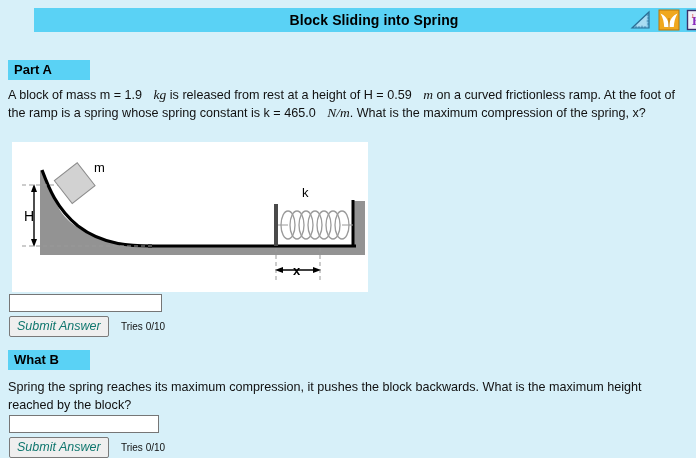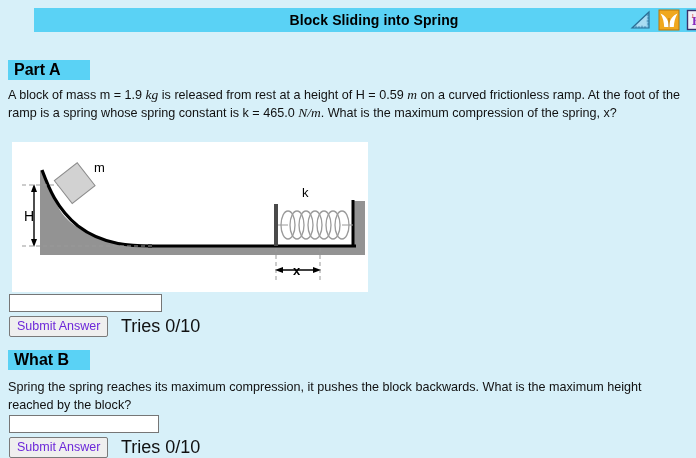--- a/index.html
+++ b/index.html
@@ -47,21 +47,21 @@
   .hicon {
     width: 22px;
     height: 22px;
     display: block;
   }
 
   
   .part-label {
     position: absolute;
     background: #5ad2f5;
-    font-size: 16px;
+    font-size: 13px;
     font-weight: bold;
     color: #000;
     padding: 2px 6px 3px 6px;
     box-sizing: border-box;
     line-height: 15px;
   }
   #part-a-label { left: 8px; top: 60px; width: 82px; height: 20px; }
   #part-b-label { left: 8px; top: 350px; width: 82px; height: 20px; }
 
   
@@ -71,20 +71,21 @@
     color: #111;
     line-height: 18px;
     left: 8px;
   }
   #part-a-text { top: 86px; width: 678px; }
   #part-b-text { top: 378px; width: 678px; }
   .unit {
     font-family: "Liberation Serif", serif;
     font-style: italic;
     font-size: 13.5px;
+    margin-left: 8px;
   }
 
   
   .diagram-panel {
     position: absolute;
     left: 12px;
     top: 142px;
     width: 356px;
     height: 150px;
     background: #ffffff;
@@ -110,31 +111,32 @@
 
   .submit-btn {
     position: absolute;
     height: 21px;
     background: #efefef;
     border: 1px solid #7a7a7a;
     border-radius: 2px;
     box-sizing: border-box;
     font-family: "Liberation Sans", sans-serif;
     font-size: 12.5px;
-    color: #6d28d9;
+    color: #0f766e;
     padding: 0 7px;
     cursor: pointer;
     line-height: 19px;
+    font-style: italic;
   }
   #submit-a { left: 9px; top: 316px; }
   #submit-b { left: 9px; top: 437px; }
 
   .tries-text {
     position: absolute;
-    font-size: 18px;
+    font-size: 10px;
     color: #111;
     line-height: 21px;
   }
   #tries-a { left: 121px; top: 316px; }
   #tries-b { left: 121px; top: 437px; }
 </style>
 </head>
 <body>
 
 <div class="header-bar">

